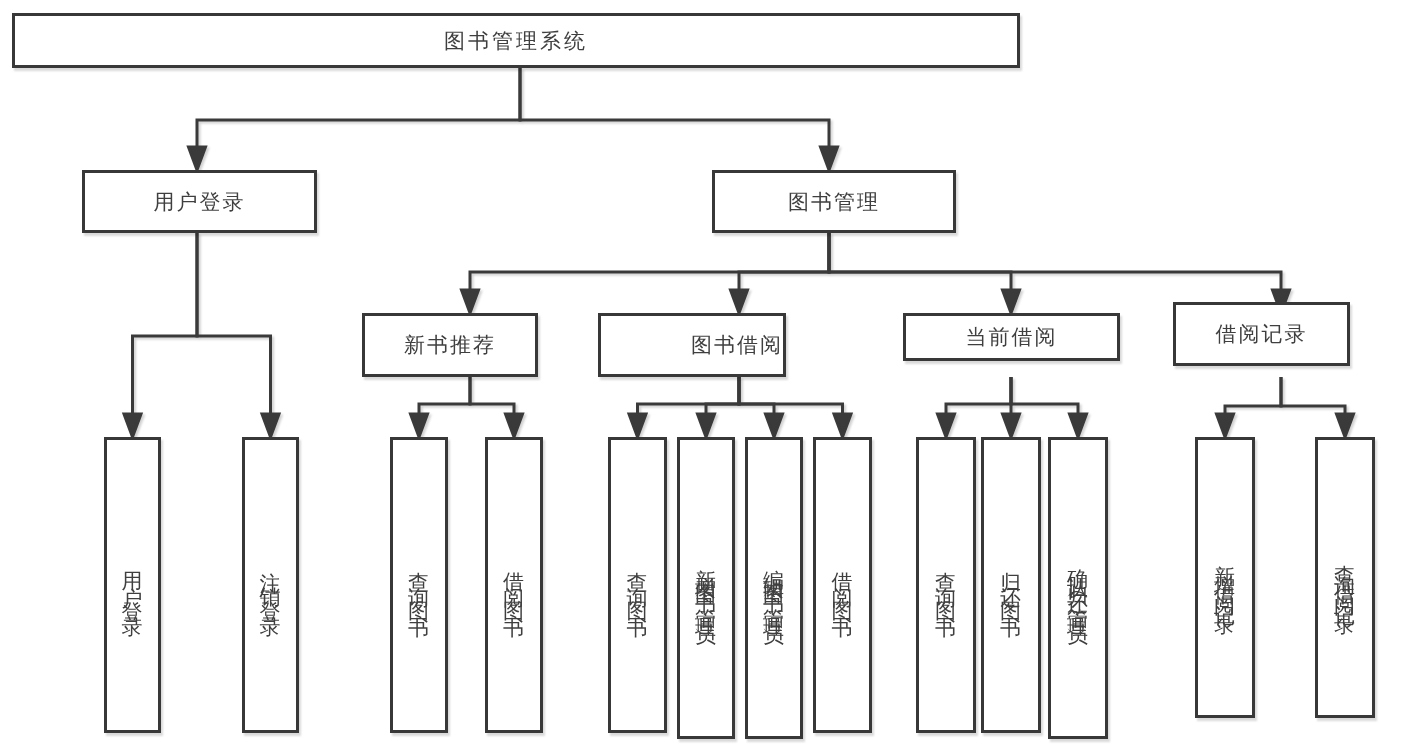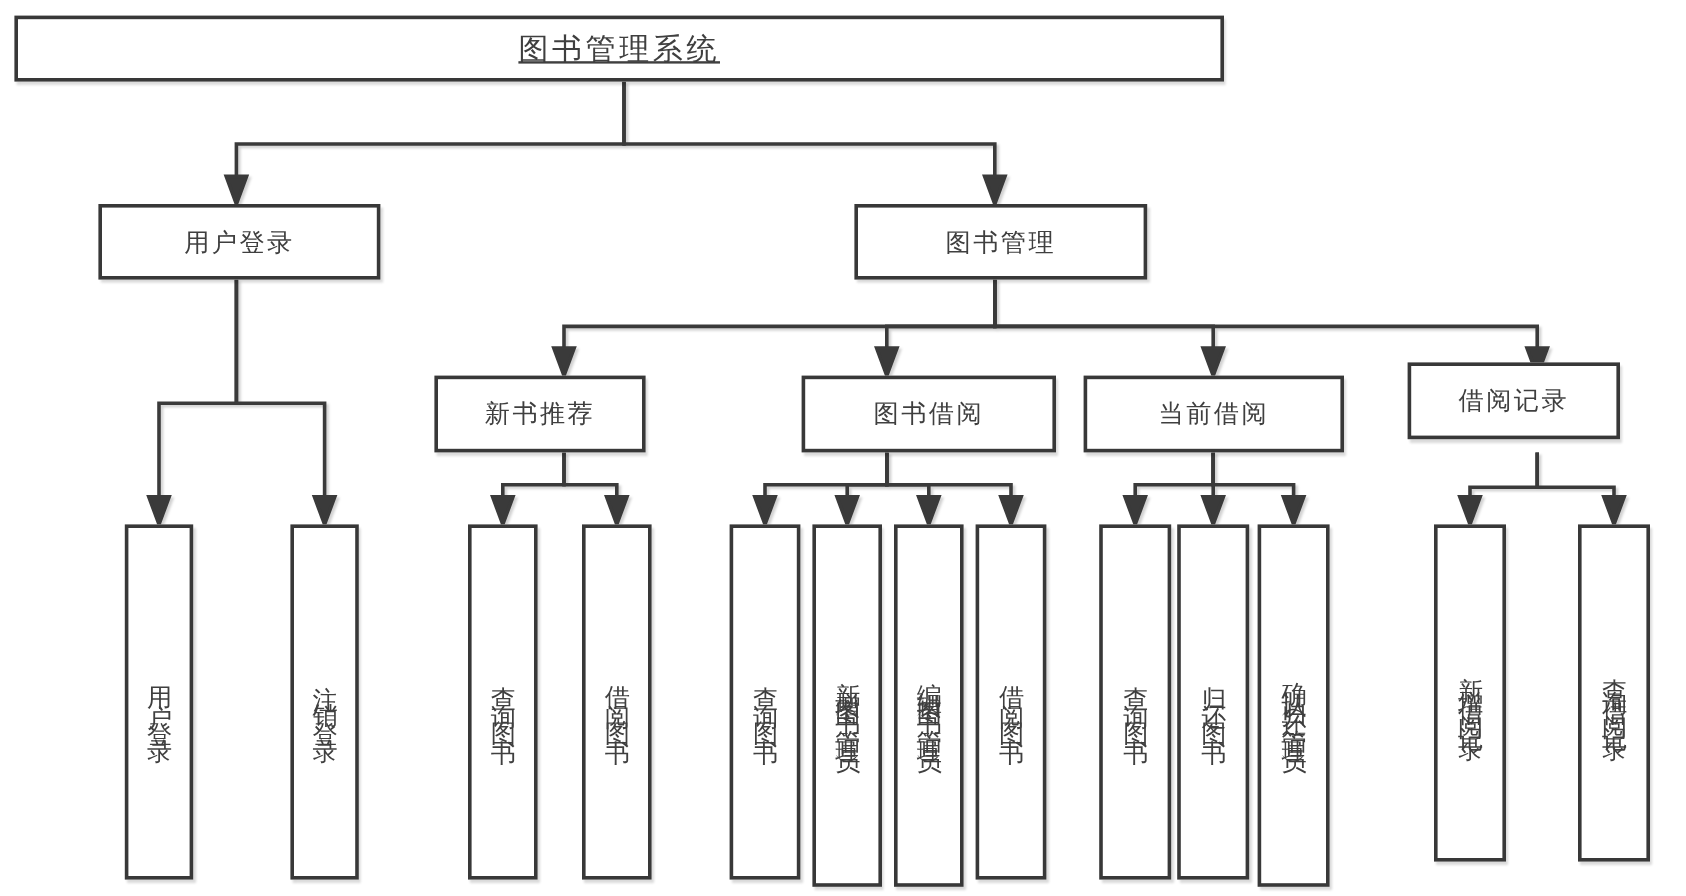--- a/index.html
+++ b/index.html
@@ -13,21 +13,21 @@
   .connectors{position:absolute;left:0;top:0;
     filter:drop-shadow(2px 2px 1px rgba(0,0,0,0.18));}
   .node{
     position:absolute;box-sizing:border-box;
     background:#ffffff;border:3px solid #383838;
     display:flex;align-items:center;justify-content:center;
     color:#3f3f3f;
     box-shadow:2px 3px 2px rgba(0,0,0,0.15);
   }
   .box-h .label{font-size:21px;letter-spacing:2px;white-space:nowrap;}
-  .root-box .label{font-size:25px;letter-spacing:3px;text-decoration:underline;}
+  .root-box .label{font-size:21px;letter-spacing:3px;}
   .vlabel{
     writing-mode:vertical-rl;text-orientation:mixed;
     font-size:21px;line-height:1;white-space:nowrap;
   }
   .ls-l{letter-spacing:15px;}
   .ls-m{letter-spacing:10px;}
   .ls-s{letter-spacing:8px;}
   .watermark{
     position:absolute;top:714px;right:5px;
     font-size:20px;color:#9c9c9c;white-space:nowrap;
@@ -94,24 +94,24 @@
   <div class="node box-h" style="left:82px;top:170px;width:235px;height:63px;">
     <span class="label">用户登录</span>
   </div>
   <div class="node box-h" style="left:712px;top:170px;width:244px;height:63px;">
     <span class="label">图书管理</span>
   </div>
 
   <div class="node box-h" style="left:362px;top:313px;width:176px;height:64px;">
     <span class="label">新书推荐</span>
   </div>
-  <div class="node box-h" style="left:668px;top:313px;width:212px;height:64px;">
+  <div class="node box-h" style="left:598px;top:313px;width:188px;height:64px;justify-content:flex-end;">
     <span class="label">图书借阅</span>
   </div>
-  <div class="node box-h" style="left:903px;top:313px;width:217px;height:64px;">
+  <div class="node box-h" style="left:903px;top:313px;width:217px;height:48px;">
     <span class="label">当前借阅</span>
   </div>
   <div class="node box-h" style="left:1173px;top:302px;width:177px;height:64px;">
     <span class="label">借阅记录</span>
   </div>
 
   <div class="node box-v" style="left:104px;top:437px;width:57px;height:296px;">
     <span class="vlabel ls-l">用户登录</span>
   </div>
   <div class="node box-v" style="left:242px;top:437px;width:57px;height:296px;">

